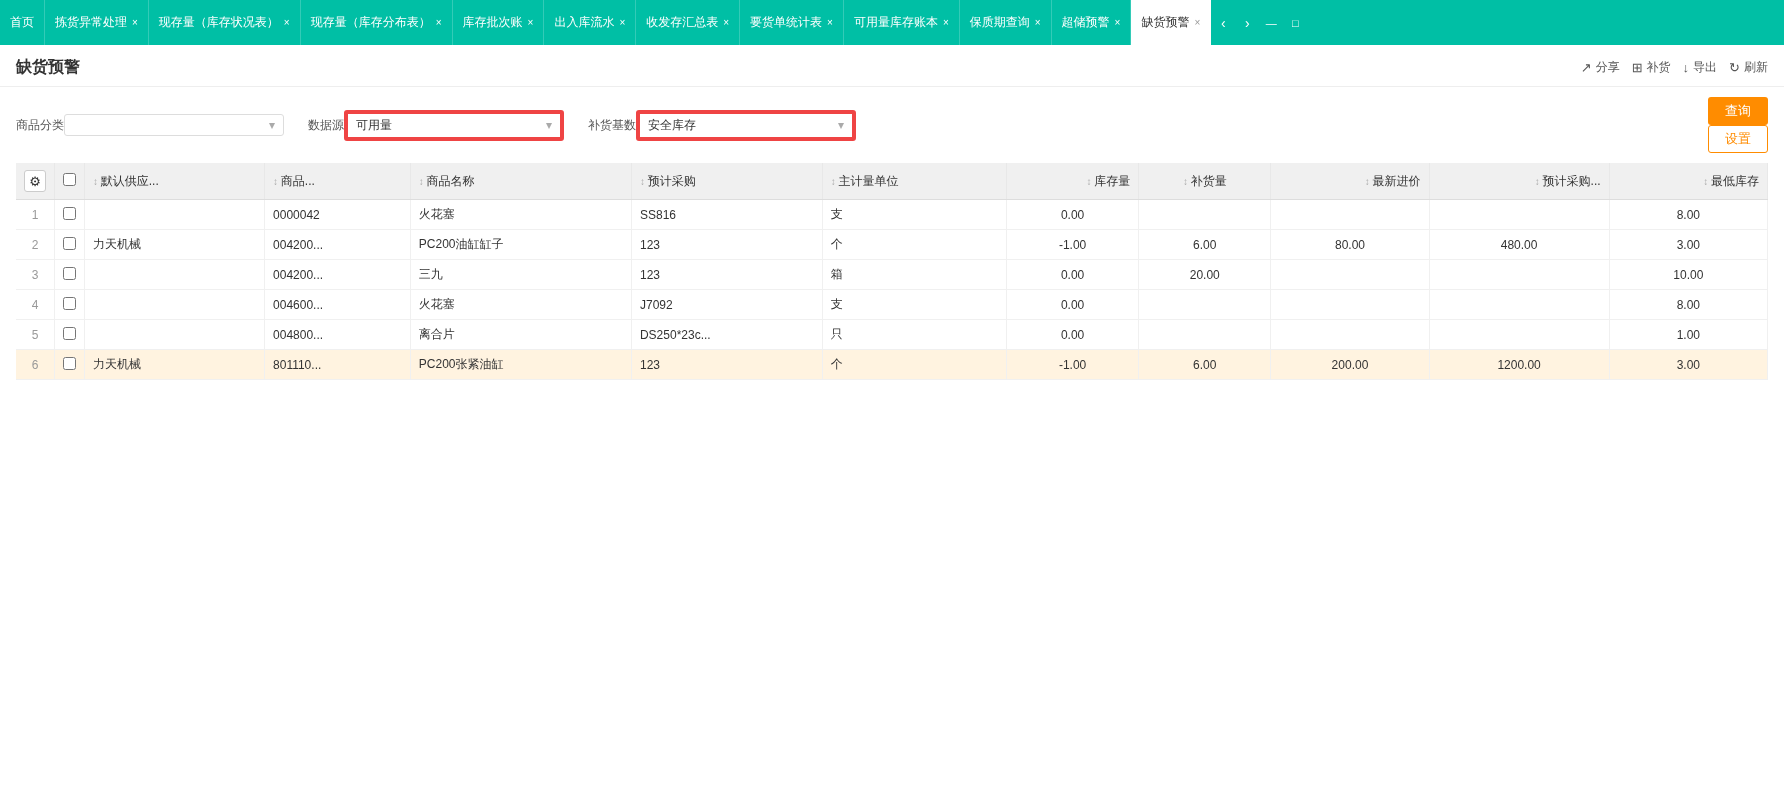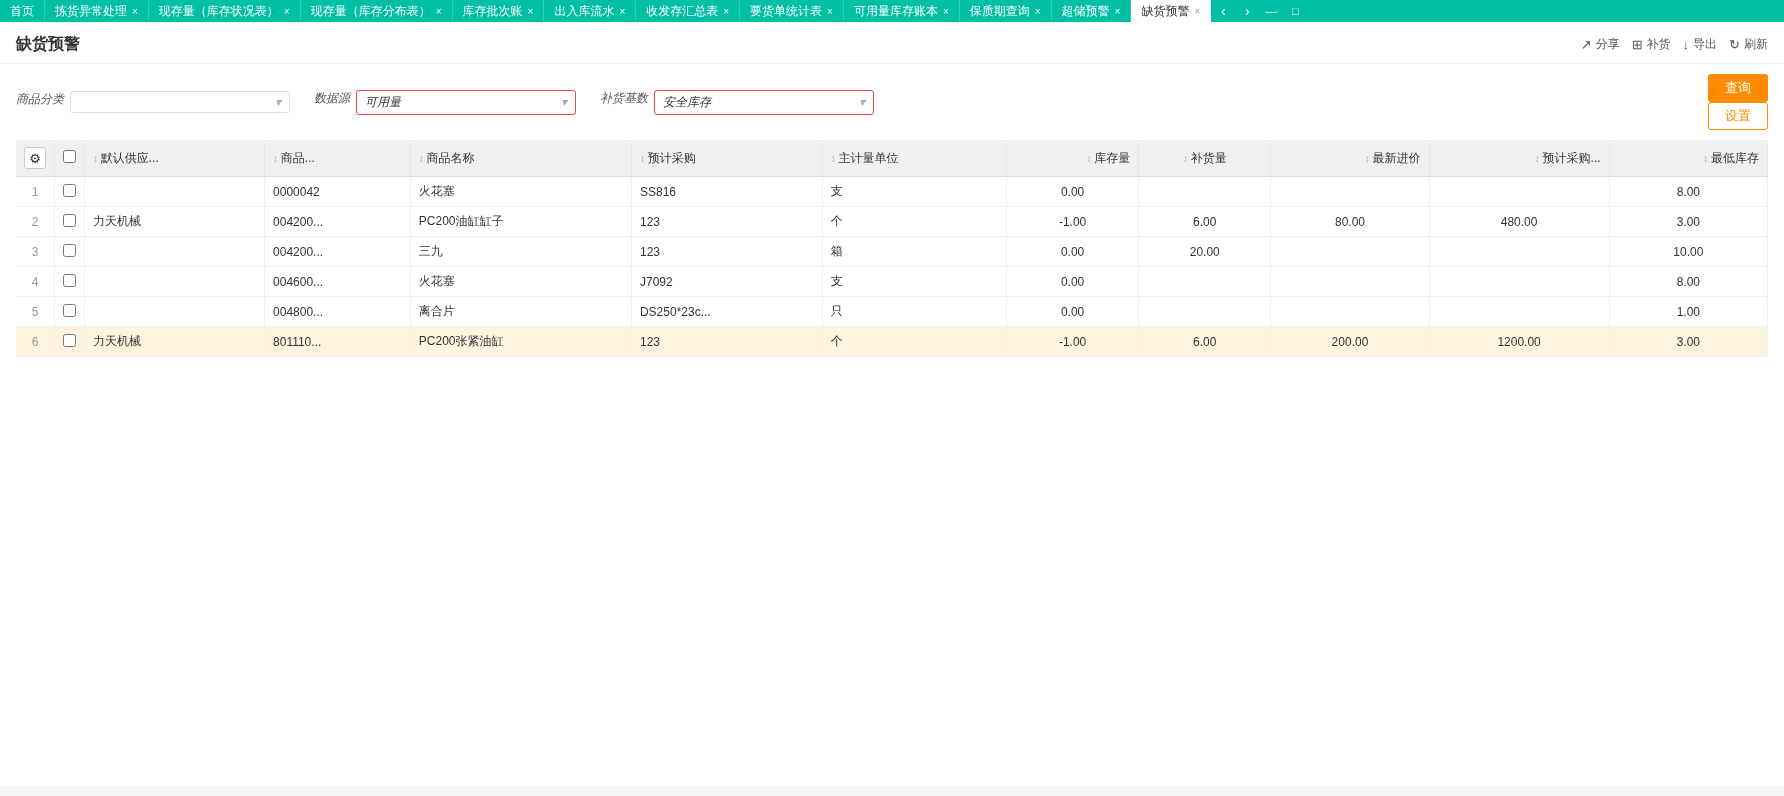--- a/index.html
+++ b/index.html
@@ -3,21 +3,21 @@
   <meta charset="utf-8">
   <style>
     * { box-sizing: border-box; margin: 0; padding: 0; }
     body { font-family: 'Microsoft YaHei', Arial, sans-serif; font-size: 12px; background: #f5f5f5; color: #333; }
 
     
     .tab-bar {
       display: flex;
       align-items: center;
       background: #00bfa5;
-      height: 22px;
+      height: 45px;
       overflow: hidden;
     }
     .tab-item {
       display: flex;
       align-items: center;
       padding: 0 10px;
       height: 100%;
       color: #fff;
       white-space: nowrap;
       cursor: pointer;
@@ -78,22 +78,22 @@
     .header-action-btn {
       display: flex;
       align-items: center;
       gap: 4px;
       color: #555;
       cursor: pointer;
       font-size: 12px;
     }
     .filter-group {
       display: flex;
-      gap: 6px;
-      font-style: italic;
+      align-items: center;
+      gap: 0;
     }
     .filter-label {
       color: #555;
       white-space: nowrap;
       font-size: 12px;
     }
     .filter-select {
       display: flex;
       align-items: center;
       border: 1px solid #ddd;
@@ -101,21 +101,21 @@
       padding: 3px 8px;
       min-width: 200px;
       cursor: pointer;
       background: #fff;
       justify-content: space-between;
     }
     .filter-select .arrow { color: #aaa; margin-left: 8px; }
     .filter-value {
       display: flex;
       align-items: center;
-      border: 1px solid #ef4444;
+      border: 4px solid #ef4444;
       border-radius: 3px;
       padding: 3px 8px;
       min-width: 200px;
       cursor: pointer;
       background: #fff;
       justify-content: space-between;
     }
     .filter-value .arrow { color: #aaa; margin-left: 8px; }
     .btn-query {
       background: #ff8c00;

